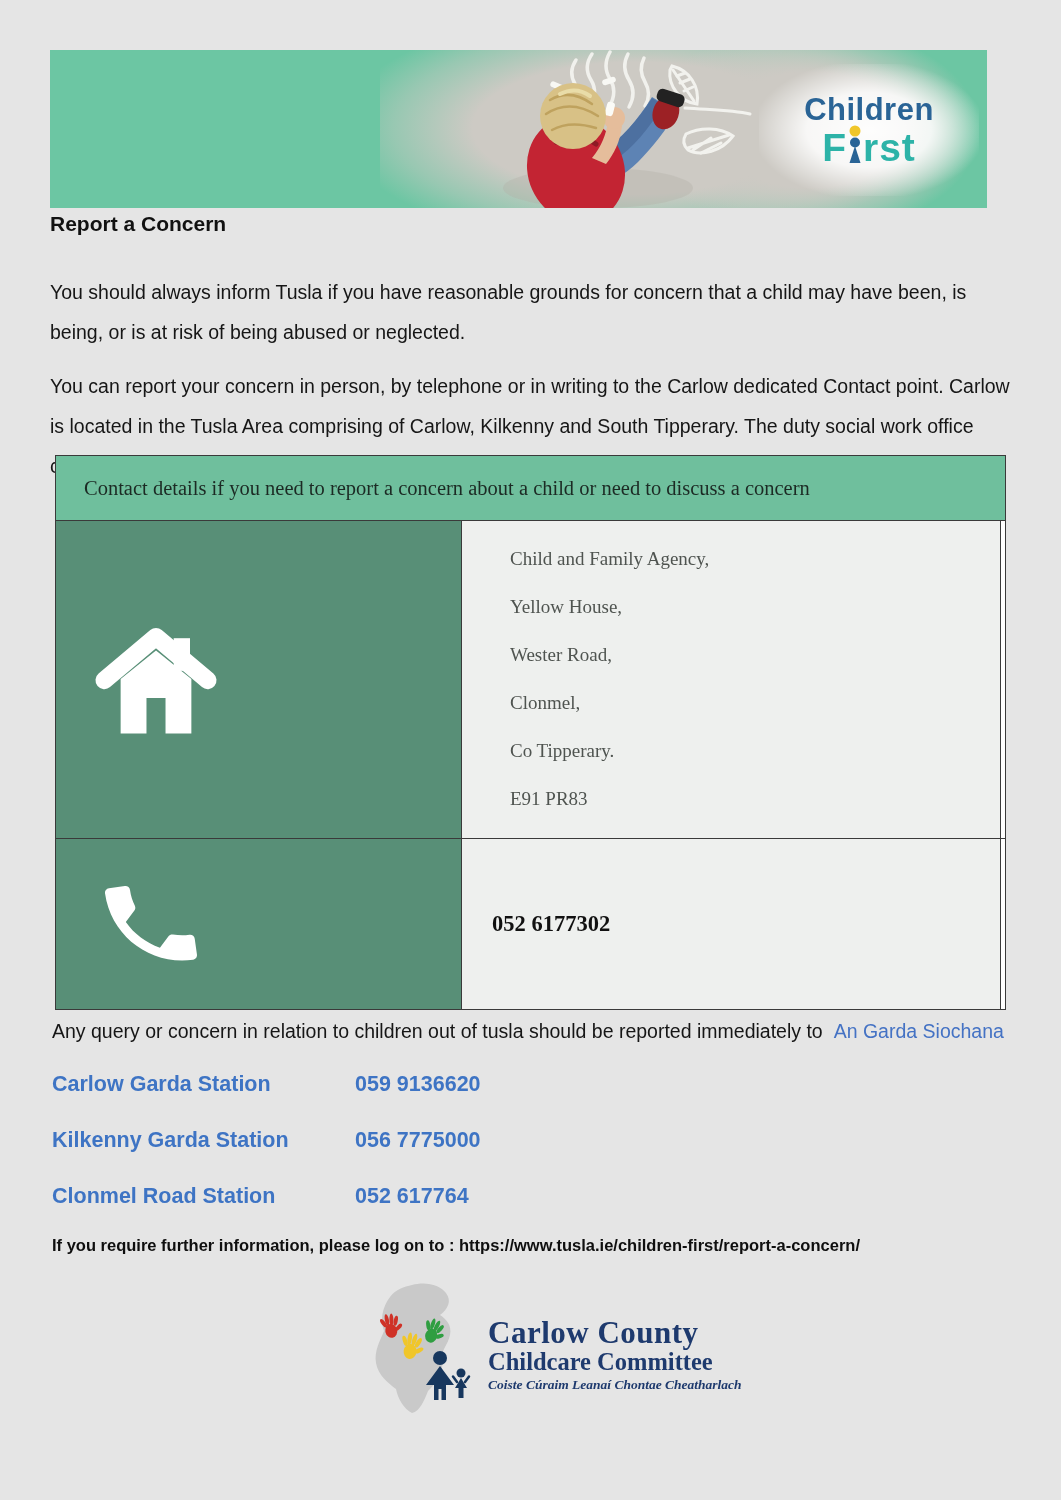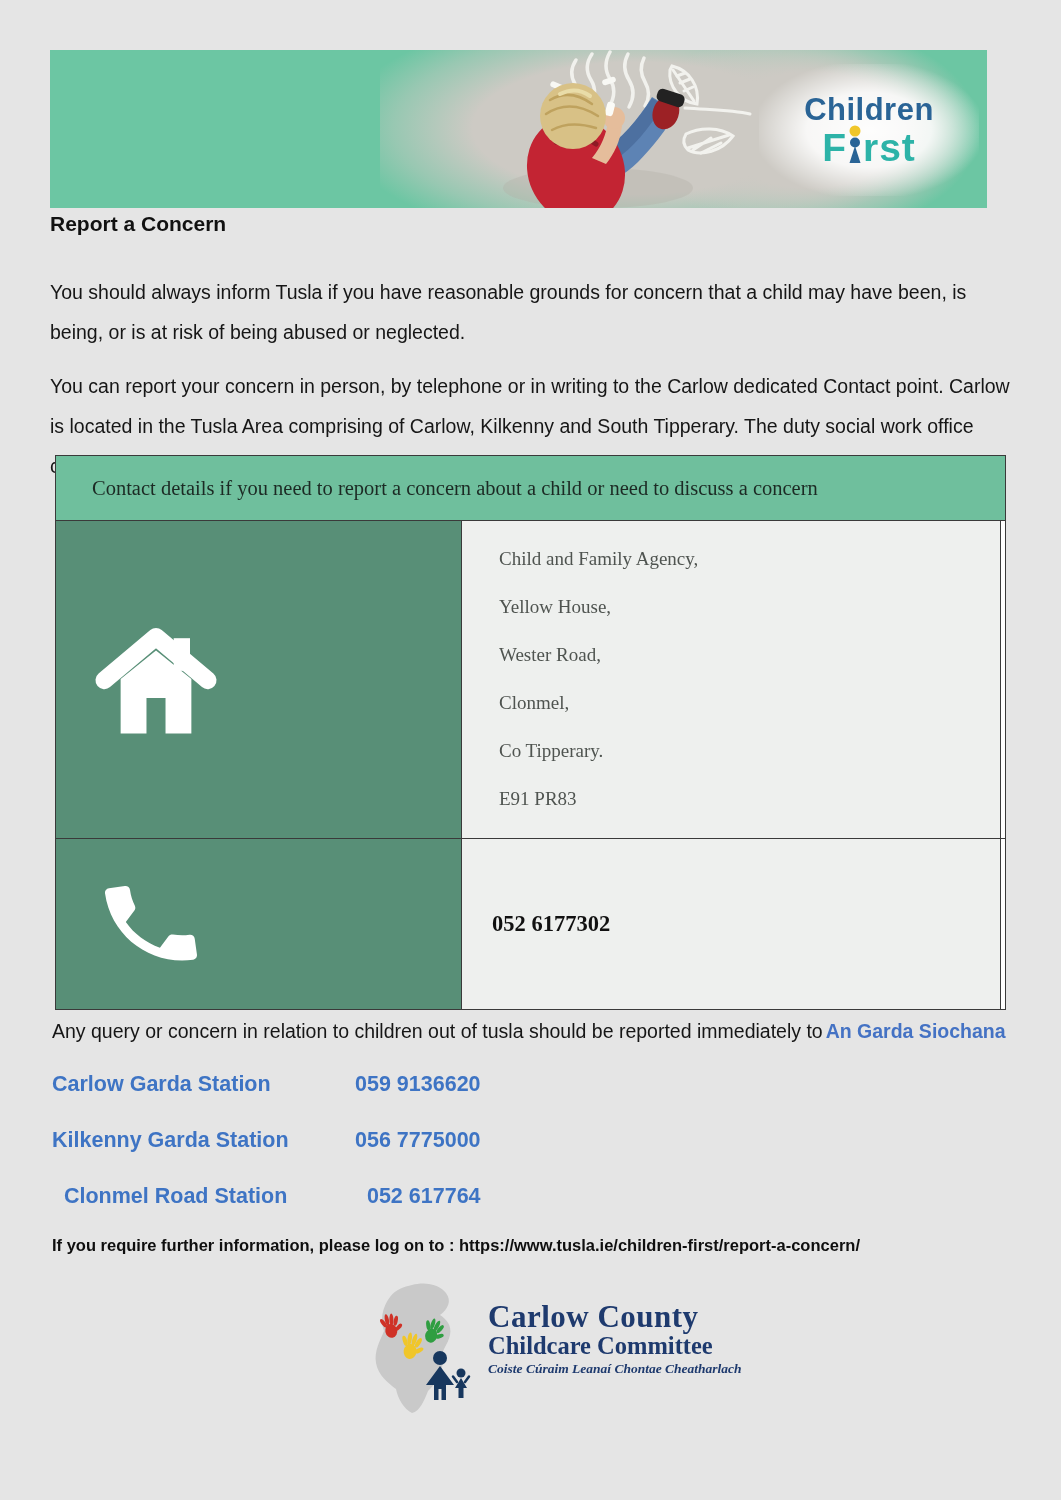--- a/index.html
+++ b/index.html
@@ -30,55 +30,55 @@
   .para2 { top:346px; }
 
   
   .contact-table {
     position:absolute; left:55px; top:455px; width:951px;
     border:1px solid #3a3a3a; box-sizing:border-box; background:#fff;
   }
   .t-header {
     height:65px; background:#6fbf9d; border-bottom:1px solid #3a3a3a;
     font-family:"Liberation Serif", serif; font-size:20.5px; color:#1c2a24;
-    display:flex; align-items:center; padding-left:36px; box-sizing:border-box;
+    display:flex; align-items:center; padding-left:28px; box-sizing:border-box;
   }
   .t-row { display:flex; }
   .t-row-address { height:317px; border-bottom:1px solid #3a3a3a; }
   .t-row-phone { height:170px; }
   .cell-green {
     width:406px; background:#588f77; border-right:1px solid #3a3a3a;
     position:relative; box-sizing:border-box; flex:none;
   }
   .cell-gray {
     flex:1; background:#eef0ee; border-right:1px solid #3a3a3a; margin-right:4px;
     position:relative; box-sizing:border-box; font-family:"Liberation Serif", serif;
   }
-  .address-lines { padding:14px 0 0 37px; }
+  .address-lines { padding:14px 0 0 48px; }
   .address-line { display:block; font-size:19px; line-height:48px; color:#4f5450; }
   .phone-number {
     position:absolute; left:30px; top:50%; transform:translateY(-50%);
     font-family:"Liberation Serif", serif; font-weight:bold; font-size:22.5px; color:#111;
   }
   .home-icon { position:absolute; left:32px; top:95px; width:136px; height:126px; }
   .phone-icon { position:absolute; left:40px; top:28px; width:110px; height:114px; transform:rotate(-8deg); }
 
   
   .outofhours { position:absolute; left:52px; top:1020px; font-size:19.5px; color:#161616; }
-  .garda-link { color:#4472c4; font-weight:bold; margin-left:3px; text-decoration:none; }
+  .garda-link { color:#4472c4; font-weight:normal; margin-left:11px; text-decoration:none; }
   .garda-list { position:absolute; left:52px; top:1056px; }
-  .garda-row { display:flex; align-items:center; height:56px; font-weight:bold; font-size:21.5px; color:#3e74c4;justify-content:flex-end; }
+  .garda-row { display:flex; align-items:center; height:56px; font-weight:bold; font-size:21.5px; color:#3e74c4; }
   .garda-name { width:303px; flex:none; }
   .further-info { position:absolute; left:52px; top:1236px; font-size:16.5px; font-weight:bold; color:#0f0f0f; }
 
   
   .footer-logo { position:absolute; left:368px; top:1278px; display:flex; align-items:flex-start; }
   .map-wrap { width:114px; height:140px; flex:none; }
   .logo-text { margin-left:6px; padding-top:24px; font-family:"Liberation Serif", serif; color:#1e3a6e; }
-  .logo-title { font-size:31px; font-weight:bold; line-height:30px; letter-spacing:0.5px; }
+  .logo-title { font-size:31px; font-weight:bold; line-height:30px; letter-spacing:0.5px;margin-top:16px; }
   .logo-subtitle { font-size:24.5px; font-weight:bold; line-height:27px; }
   .logo-irish { font-size:13.5px; font-style:italic; font-weight:bold; line-height:19px; }
 </style>
 </head>
 <body>
 
 <div class="page">
 
   <div class="banner">
     <svg class="banner-photo" viewBox="0 0 607 158" xmlns="http://www.w3.org/2000/svg">

